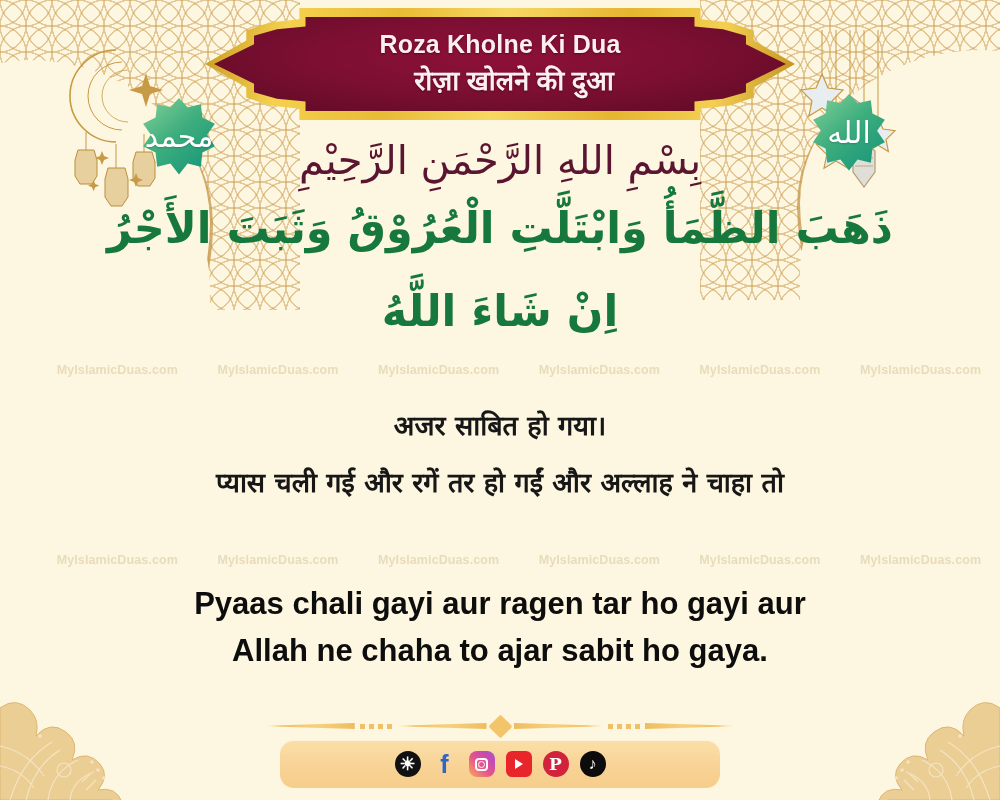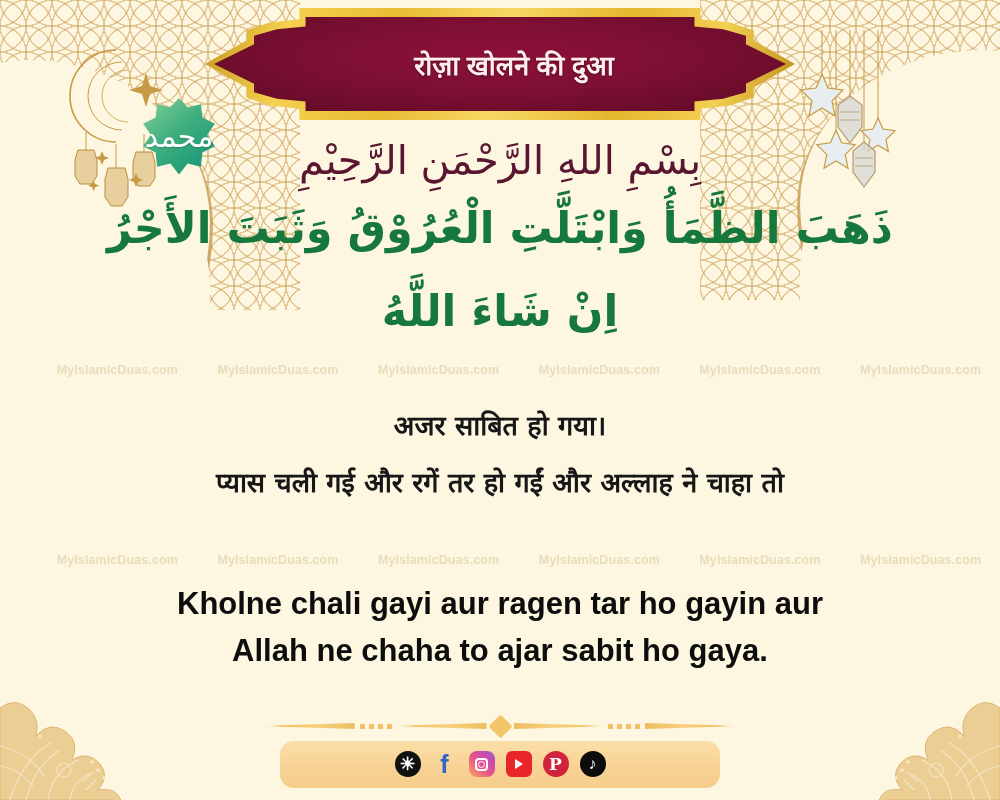--- a/index.html
+++ b/index.html
@@ -262,26 +262,30 @@
       <line x1="60" y1="82" x2="80" y2="82"></line>
       <line x1="60" y1="90" x2="80" y2="90"></line>
       <line x1="75" y1="128" x2="93" y2="128"></line>
       <line x1="75" y1="136" x2="93" y2="136"></line>
     </g>
   </svg>
 
   <div id="banner-wrap">
     <div class="banner-shape"></div>
     <div class="banner-inner">
+      <div id="banner-title-en">Roza Kholne Ki Dua</div>
       <div id="banner-title-hi">रोज़ा खोलने की दुआ</div>
     </div>
   </div>
 
   <div class="star-badge badge-muhammad">
     <span class="badge-glyph">محمد</span>
+  </div>
+  <div class="star-badge badge-allah">
+    <span class="badge-glyph">الله</span>
   </div>
 
   <div id="bismillah">بِسْمِ اللهِ الرَّحْمَنِ الرَّحِيْمِ</div>
 
   <div id="arabic-block">
     <div class="arabic-line">ذَهَبَ الظَّمَأُ وَابْتَلَّتِ الْعُرُوْقُ وَثَبَتَ الأَجْرُ</div>
     <div class="arabic-line l2">اِنْ شَاءَ اللَّهُ</div>
   </div>
 
   <div class="wm-row" id="wm-row-1">
@@ -301,21 +305,21 @@
   <div class="wm-row" id="wm-row-2">
     <span>MyIslamicDuas.com</span>
     <span>MyIslamicDuas.com</span>
     <span>MyIslamicDuas.com</span>
     <span>MyIslamicDuas.com</span>
     <span>MyIslamicDuas.com</span>
     <span>MyIslamicDuas.com</span>
   </div>
 
   <div id="translit-block">
-    <div class="translit-line">Kholne chali gayi aur ragen tar ho gayin aur</div>
+    <div class="translit-line">Pyaas chali gayi aur ragen tar ho gayi aur</div>
     <div class="translit-line">Allah ne chaha to ajar sabit ho gaya.</div>
   </div>
 
   <div id="divider">
     <div class="div-bar"></div>
     <div class="div-dashes">
       <i></i>
         <i></i>
         <i></i>
         <i></i>

